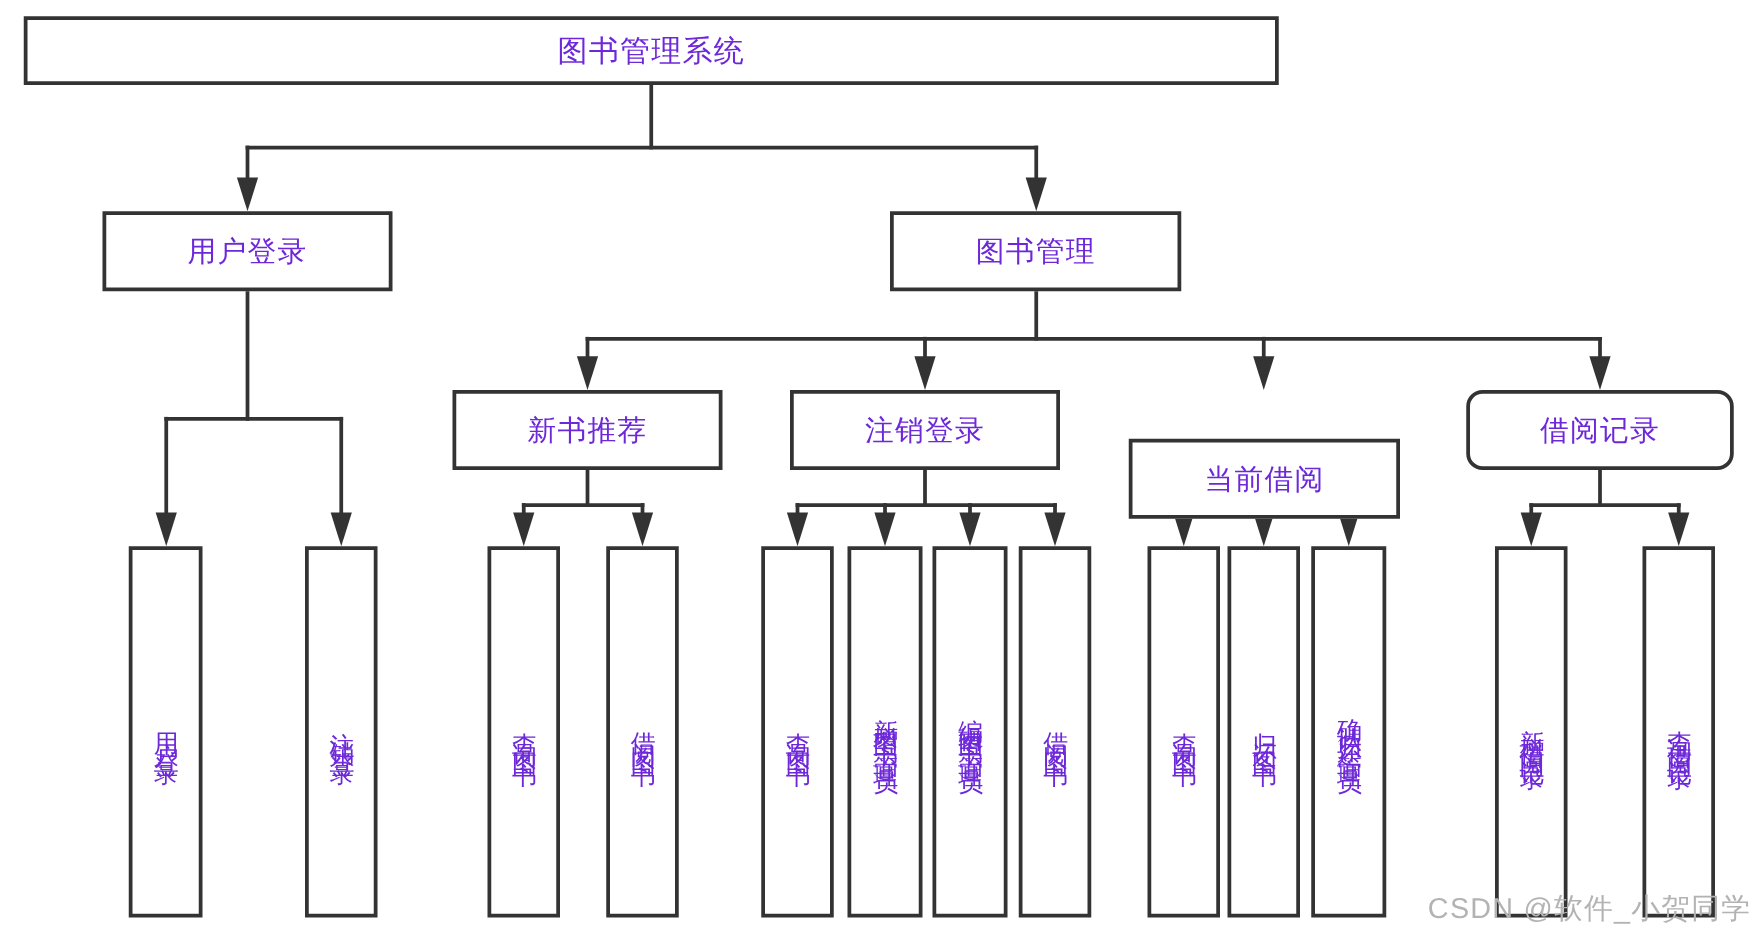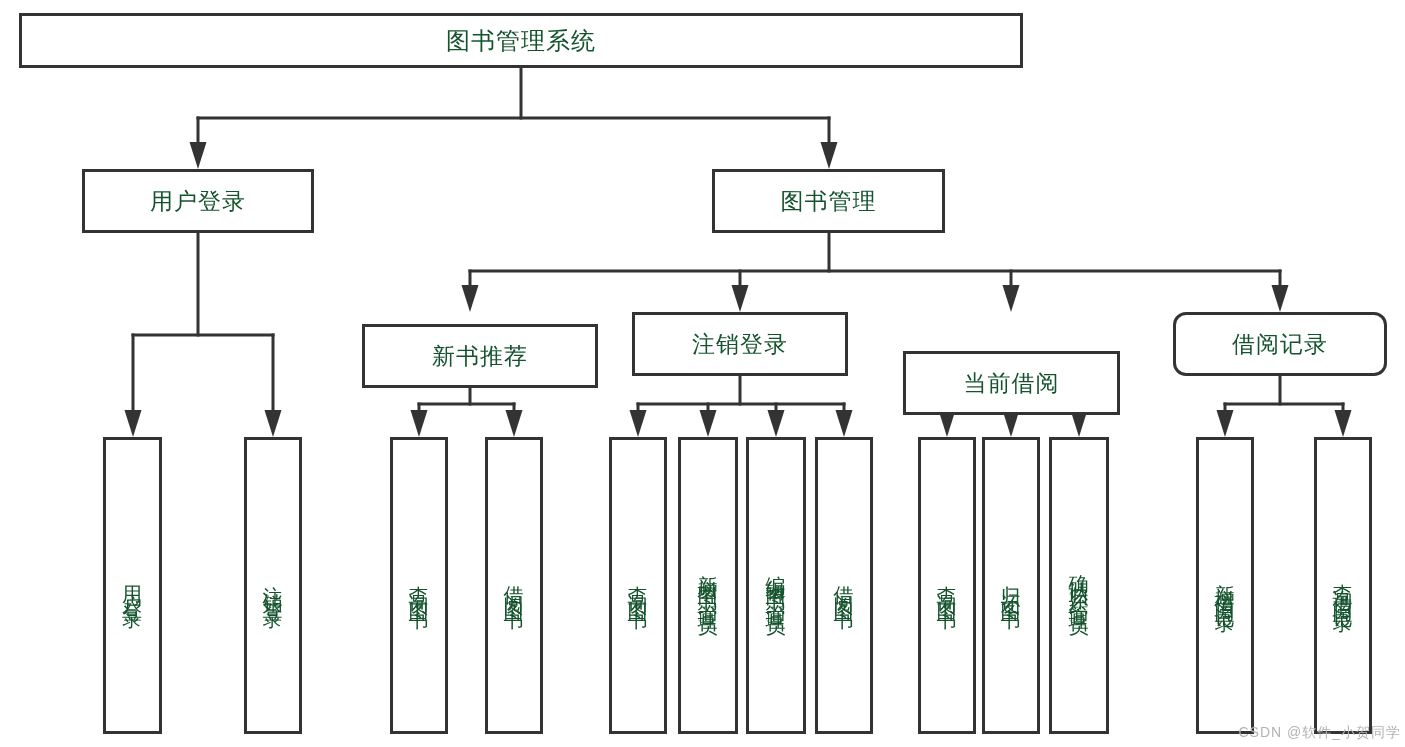--- a/index.html
+++ b/index.html
@@ -15,61 +15,61 @@
     z-index:1;
   }
   .node{
     position:absolute;
     box-sizing:border-box;
     background:#ffffff;
     border:3px solid #333333;
     display:flex;
     align-items:center;
     justify-content:center;
-    color:#14532d;
+    color:#6d28d9;
     z-index:2;
     text-align:center;
   }
   .h-node{font-size:23px;letter-spacing:1px;}
   .root-node{font-size:24px;}
   .v-node{
     writing-mode:vertical-rl;
     font-size:20px;
     letter-spacing:8px;
     line-height:1;
   }
   .v-long{letter-spacing:6px;}
   .leaf{top:437px;height:297px;}
 
   
   .p-root{left:19px;top:13px;width:1004px;height:55px;}
   .p-l2a{left:82px;top:169px;width:232px;height:64px;}
   .p-l2b{left:712px;top:169px;width:233px;height:64px;text-align:center;}
-  .p-l3a{left:362px;top:324px;width:236px;height:64px;font-family:Liberation Mono, monospace;}
+  .p-l3a{left:362px;top:312px;width:216px;height:64px;font-family:Liberation Mono, monospace;}
   .p-l3b{left:632px;top:312px;width:216px;height:64px;}
   .p-l3c{left:903px;top:312px;width:217px;height:64px;margin-top:39px;}
   .p-l3d{left:1173px;top:312px;width:214px;height:64px;border-radius:13px;}
   .p-f1{left:103px;width:59px;}
   .p-f2{left:244px;width:58px;}
   .p-f3{left:390px;width:58px;}
   .p-f4{left:485px;width:58px;}
   .p-f5{left:609px;width:58px;}
   .p-f6{left:678px;width:60px;}
   .p-f7{left:746px;width:60px;}
   .p-f8{left:815px;width:58px;}
   .p-f9{left:918px;width:58px;}
   .p-f10{left:982px;width:58px;}
   .p-f11{left:1049px;width:60px;}
   .p-f12{left:1196px;width:58px;}
   .p-f13{left:1314px;width:58px;}
 
   .watermark{
     position:absolute;
     right:4px;bottom:5px;
-    font-size:14px;
+    font-size:23px;
     color:#b3b3b3;
     letter-spacing:1px;
     z-index:5;
     white-space:nowrap;
   }
 </style>
 </head>
 <body>
 
 <div class="stage">

